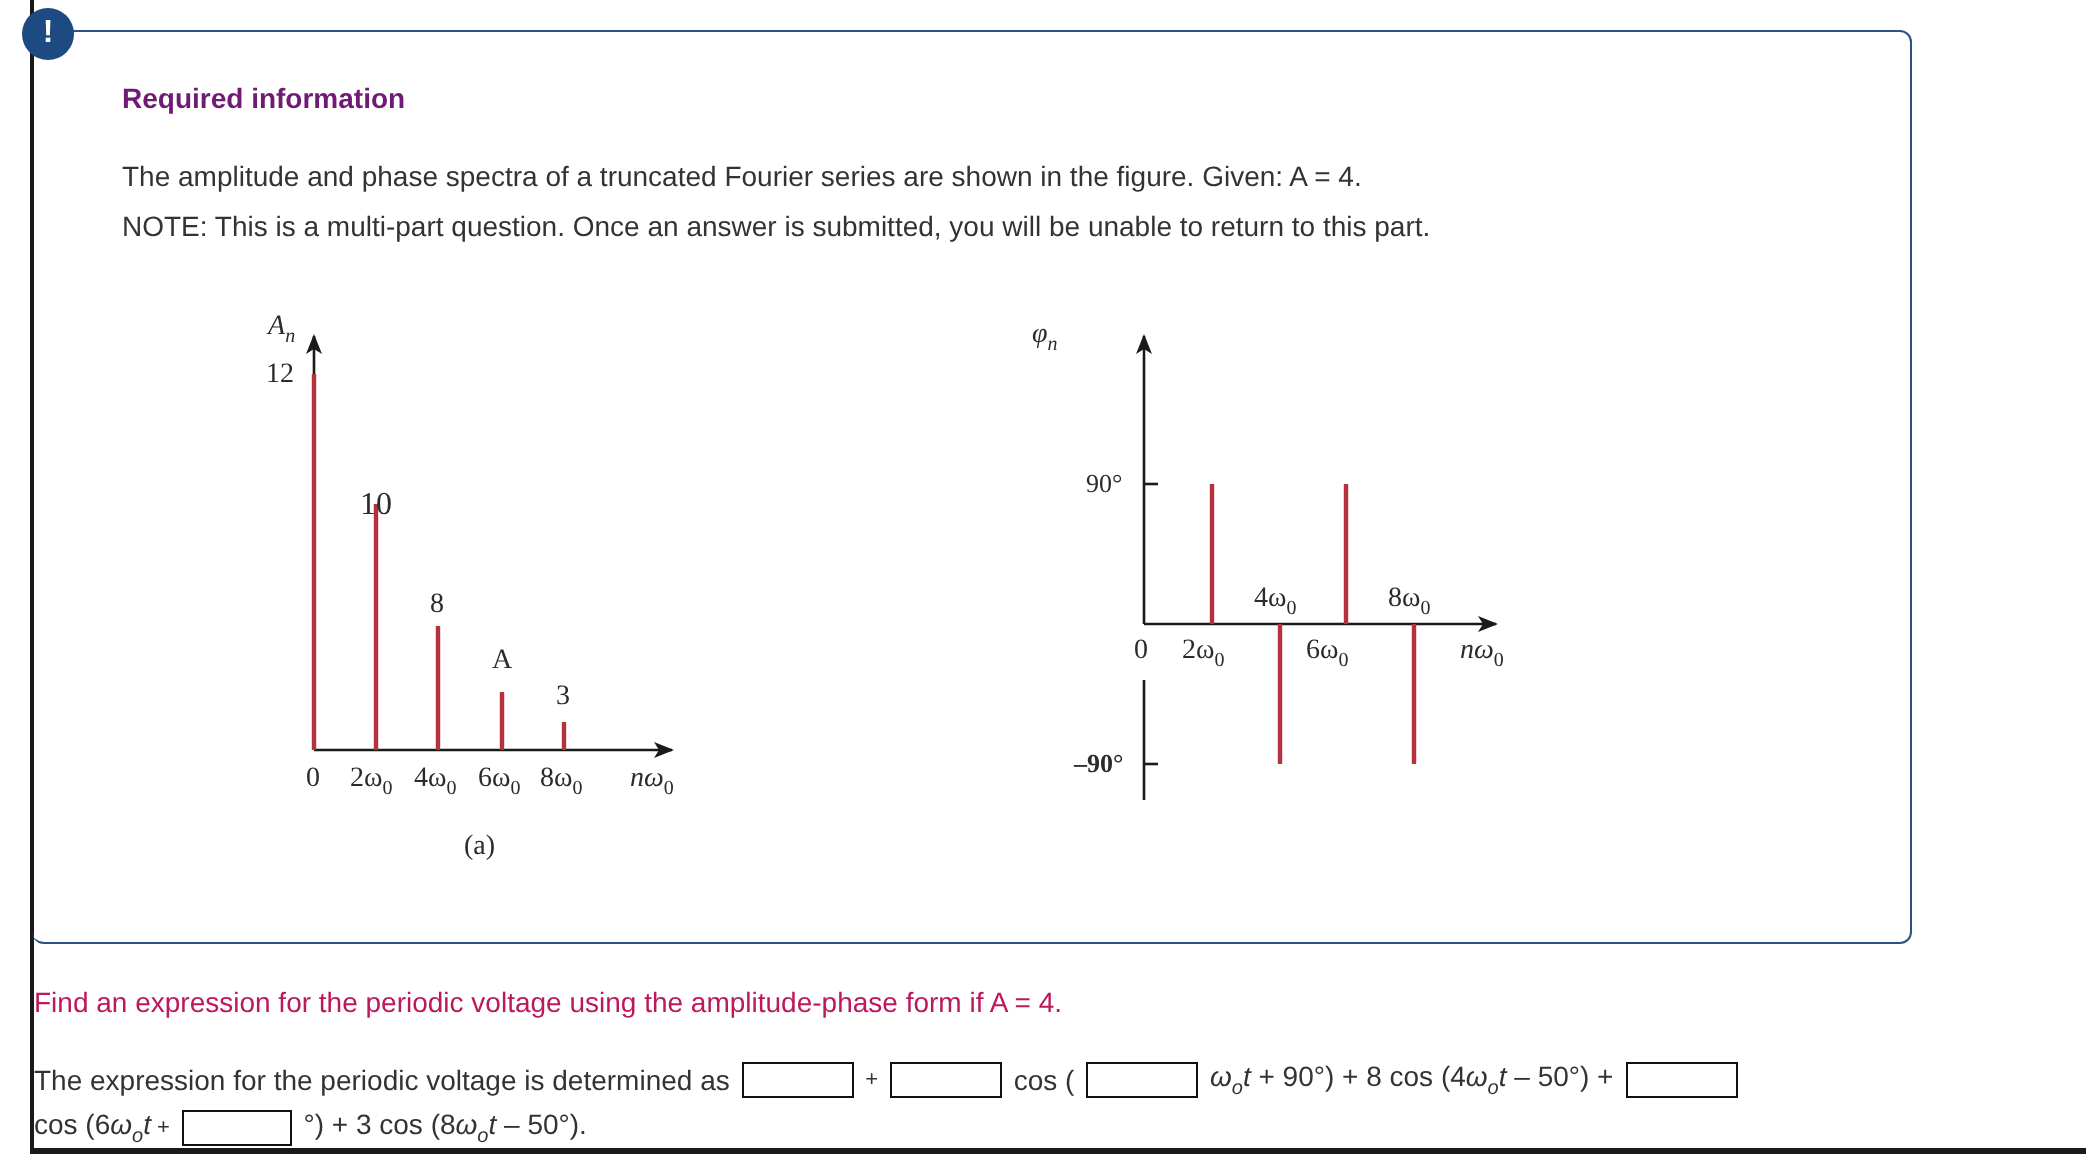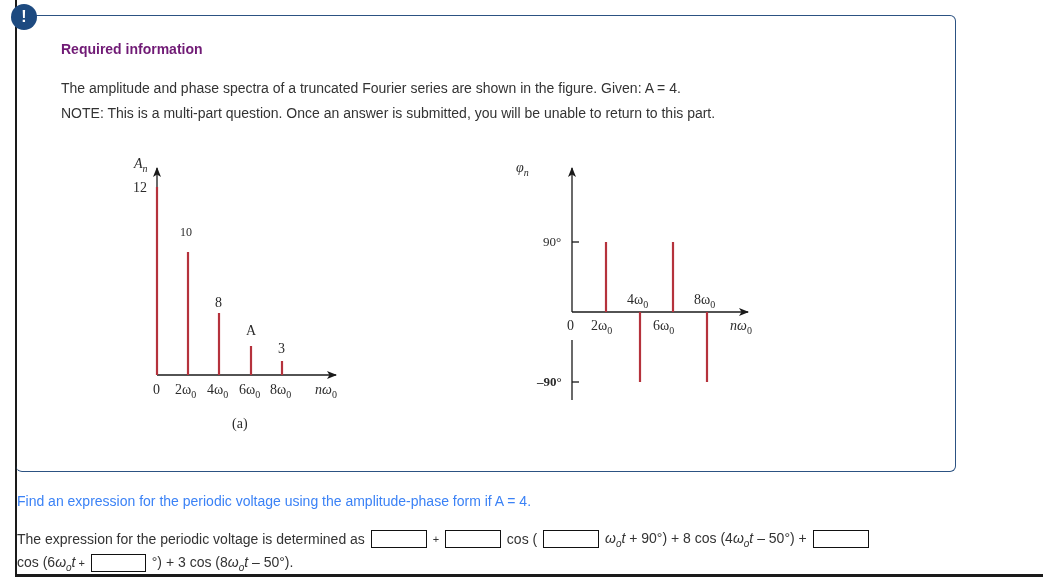--- a/index.html
+++ b/index.html
@@ -15,21 +15,21 @@
   }
   .alert-icon {
     position:absolute; left:11px; top:4px; width:26px; height:26px; border-radius:50%;
     background:#1d4a80; color:#fff; font-weight:bold; font-size:16px; text-align:center; line-height:26px;
   }
   .req-title { position:absolute; left:61px; top:41px; font-size:14px; font-weight:bold; color:#701a75; }
   .desc { position:absolute; left:61px; top:69px; font-size:14px; color:#333;margin-top:11px; }
   .note { position:absolute; left:61px; top:105px; font-size:14px; color:#333; }
   .chart { position:absolute; left:0; top:0; }
   .serif { font-family:"Liberation Serif", "DejaVu Serif", serif; }
-  .question { position:absolute; left:17px; top:493px; font-size:14px; color:#3b82f6; }
+  .question { position:absolute; left:17px; top:493px; font-size:14px; color:#be185d; }
   .answer-line1 { position:absolute; left:17px; top:530px; font-size:14px; color:#333; white-space:nowrap; }
   .answer-line2 { position:absolute; left:17px; top:554px; font-size:14px; color:#333; white-space:nowrap; }
   .ans-input {
     display:inline-block; vertical-align:middle; height:18px; border:1px solid #111;
     box-sizing:border-box; background:#fff; padding:0; margin:0 2px; font-size:13px;
   }
   .w56 { width:56px; }
   .w55 { width:55px; }
   .inl { display:inline-block; vertical-align:middle; }
   .it { font-style:italic; }
@@ -72,21 +72,21 @@
   <line x1="572" y1="312" x2="748" y2="312" stroke="#1a1a1a" stroke-width="1.3" marker-end="url(#arr)"></line>
 
   <line x1="606" y1="312" x2="606" y2="242" stroke="#b5323c" stroke-width="2.2"></line>
   <line x1="640" y1="312" x2="640" y2="382" stroke="#b5323c" stroke-width="2.2"></line>
   <line x1="673" y1="312" x2="673" y2="242" stroke="#b5323c" stroke-width="2.2"></line>
   <line x1="707" y1="312" x2="707" y2="382" stroke="#b5323c" stroke-width="2.2"></line>
 </svg>
 
 <div class="serif" style="position:absolute;left:134px;top:156px;font-size:14px;font-style:italic;"><span>A</span><sub>n</sub></div>
 <div class="serif" style="position:absolute;left:133px;top:180px;font-size:14px;">12</div>
-<div class="serif" style="position:absolute;left:180px;top:225px;font-size:12px;">10</div>
+<div class="serif" style="position:absolute;left:180px;top:244px;font-size:16px;">10</div>
 <div class="serif" style="position:absolute;left:215px;top:295px;font-size:14px;">8</div>
 <div class="serif" style="position:absolute;left:246px;top:323px;font-size:14px;">A</div>
 <div class="serif" style="position:absolute;left:278px;top:341px;font-size:14px;">3</div>
 
 <div class="serif" style="position:absolute;left:153px;top:382px;font-size:14px;">0</div>
 <div class="serif" style="position:absolute;left:175px;top:382px;font-size:14px;"><span>2ω</span><sub>0</sub></div>
 <div class="serif" style="position:absolute;left:207px;top:382px;font-size:14px;"><span>4ω</span><sub>0</sub></div>
 <div class="serif" style="position:absolute;left:239px;top:382px;font-size:14px;"><span>6ω</span><sub>0</sub></div>
 <div class="serif" style="position:absolute;left:270px;top:382px;font-size:14px;"><span>8ω</span><sub>0</sub></div>
 <div class="serif" style="position:absolute;left:315px;top:382px;font-size:14px;font-style:italic;"><span>nω</span><sub style="font-style:normal">0</sub></div>

